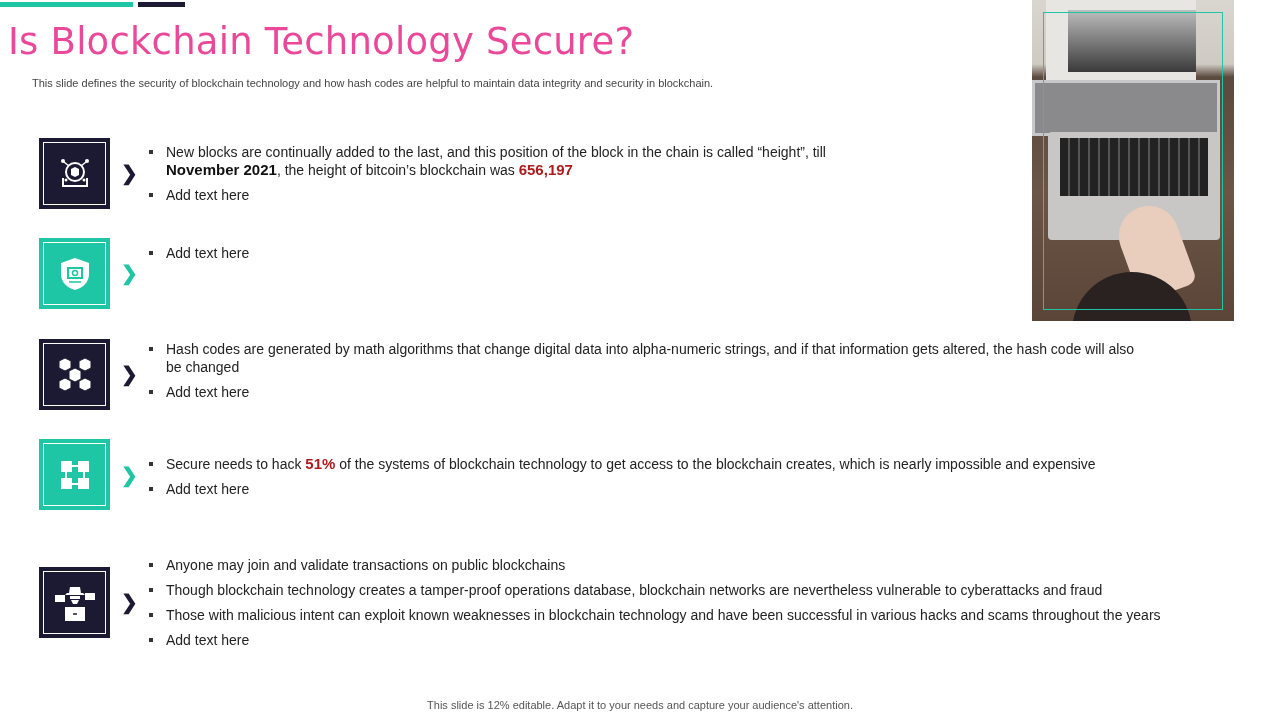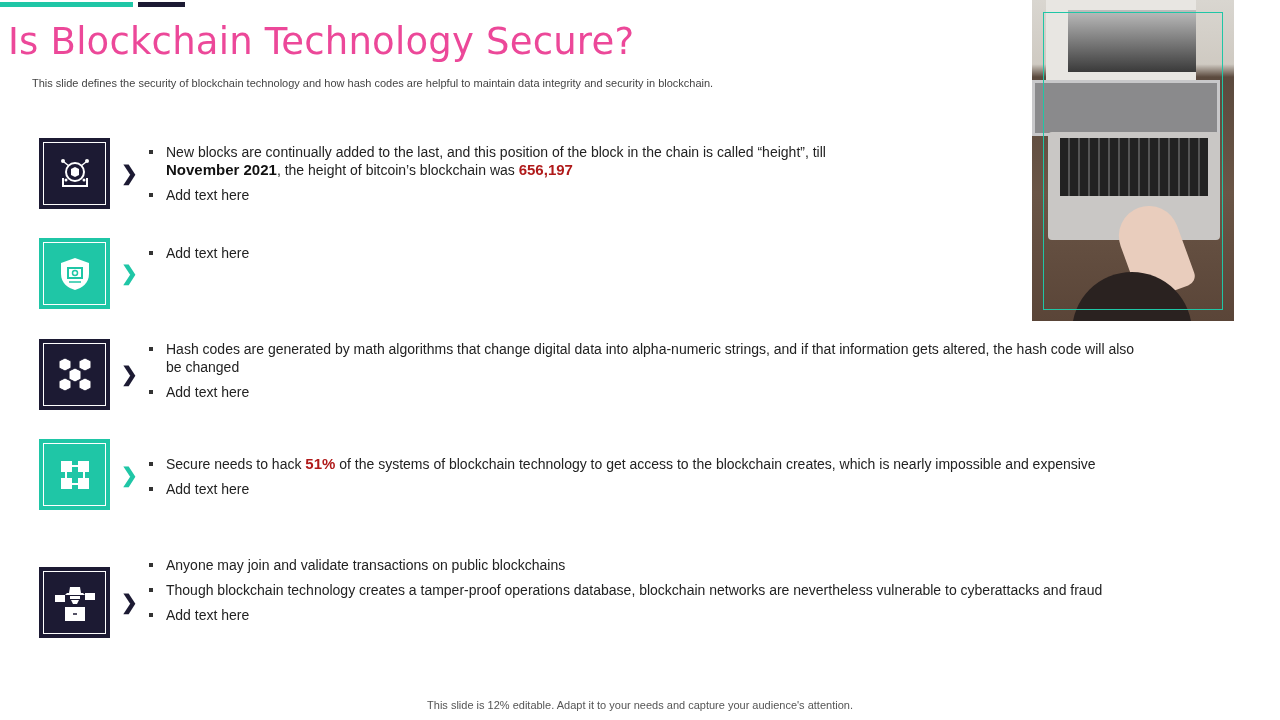--- a/index.html
+++ b/index.html
@@ -152,17 +152,18 @@
       <rect x="2" y="12" width="10" height="7" fill="#fff"></rect>
       <rect x="32" y="10" width="10" height="7" fill="#fff"></rect>
       <rect x="12" y="24" width="20" height="14" fill="#fff"></rect>
       <path d="M20 31 L24 31" stroke="#1c1a33" stroke-width="1.5"></path>
     </svg>
   </div>
   <div class="chev dark" style="top:592px;">❯</div>
   <ul class="bullets" style="top:556px; width:1100px;">
     <li>Anyone may join and validate transactions on public blockchains</li>
     <li>Though blockchain technology creates a tamper-proof operations database, blockchain networks are nevertheless vulnerable to cyberattacks and fraud</li>
+    <li>Those with malicious intent can exploit known weaknesses in blockchain technology and have been successful in various hacks and scams throughout the years</li>
     <li>Add text here</li>
   </ul>
 </div>
 
 <div class="footer">This slide is 12% editable. Adapt it to your needs and capture your audience's attention.</div>
 
 </body></html>

